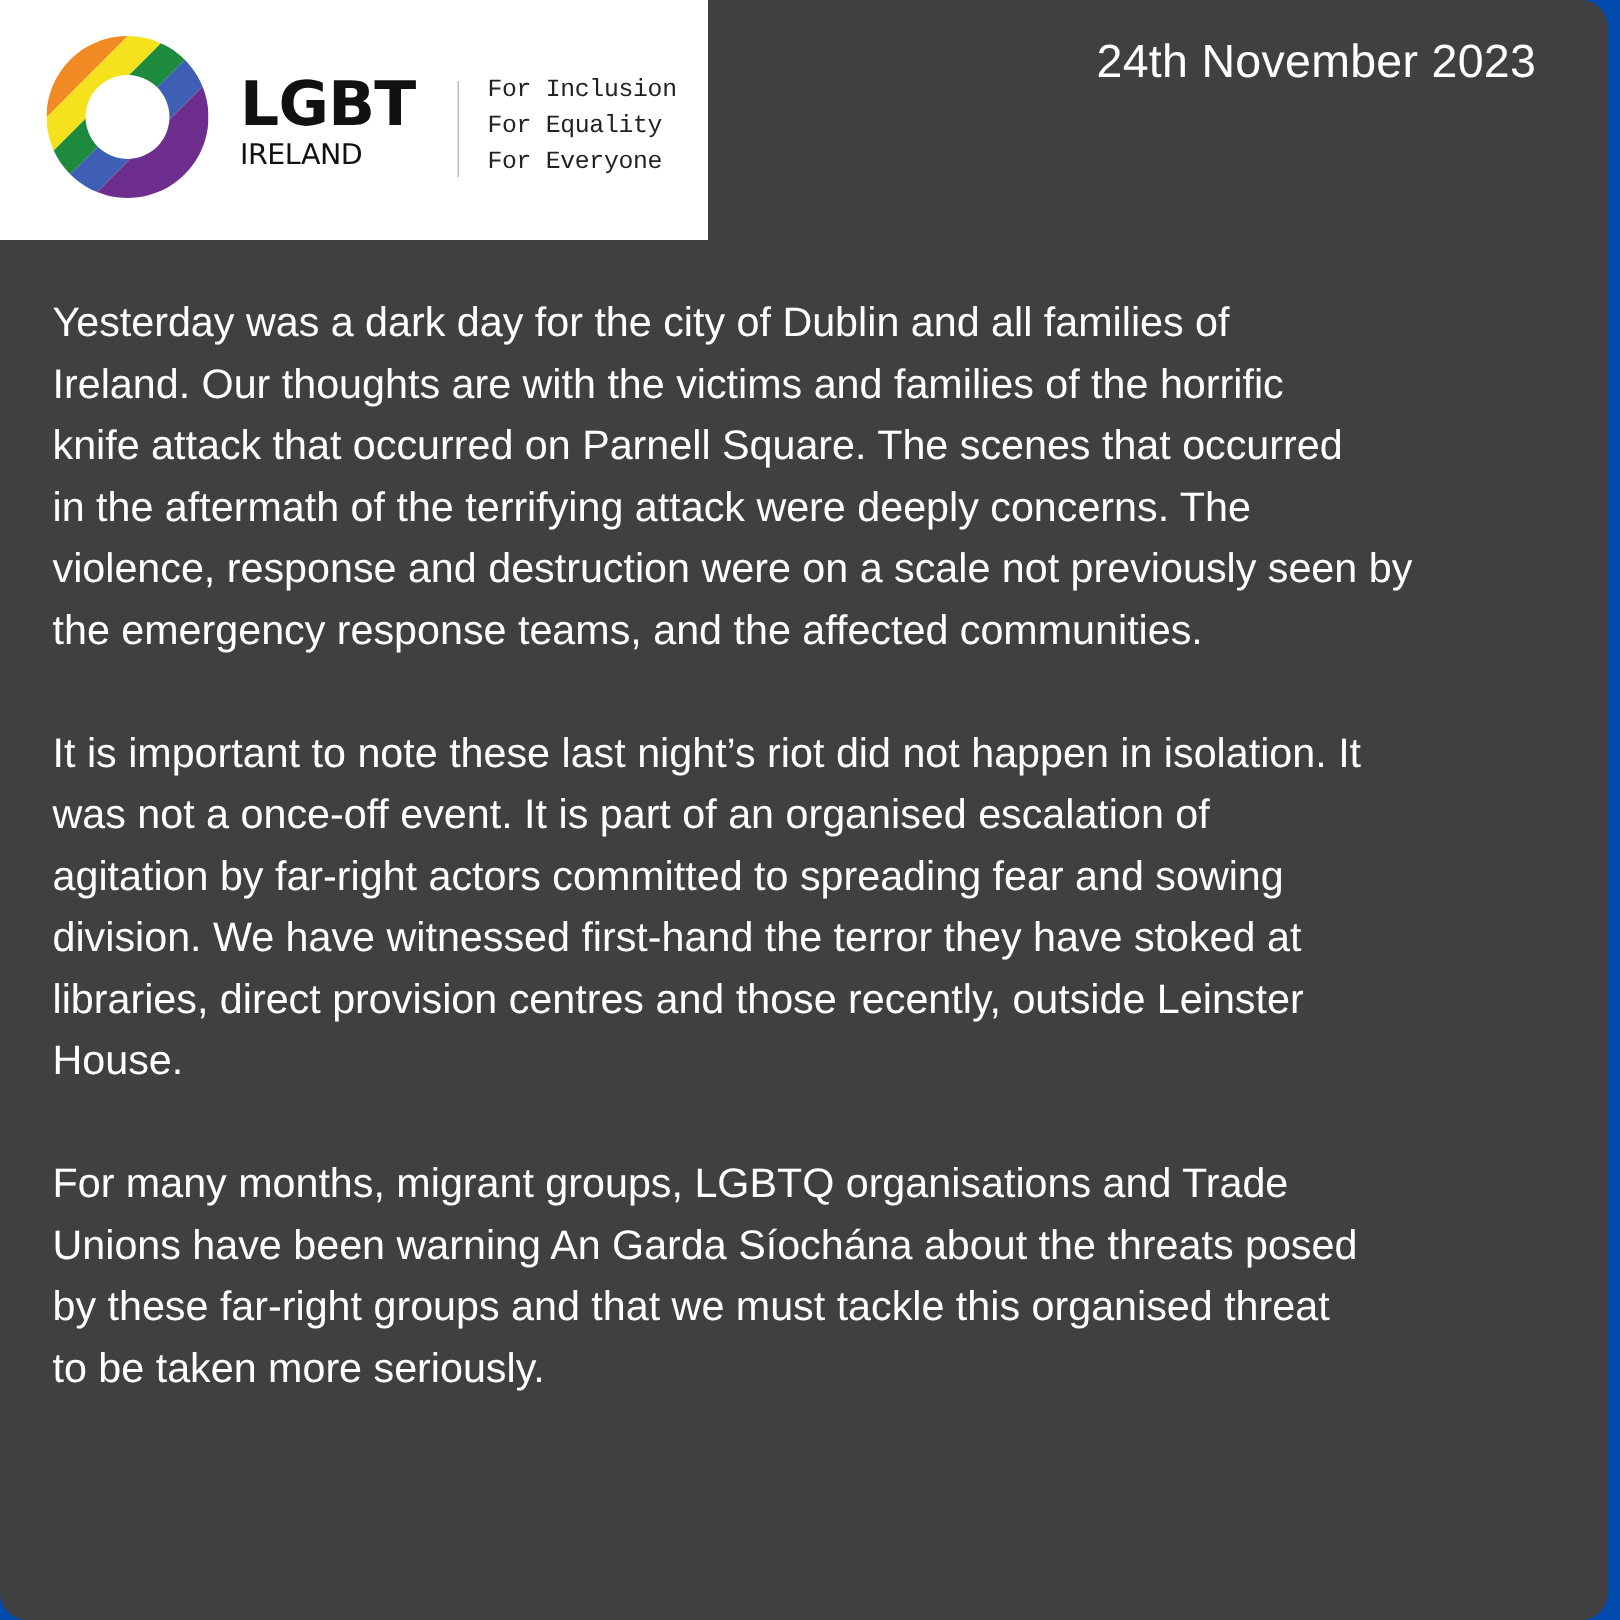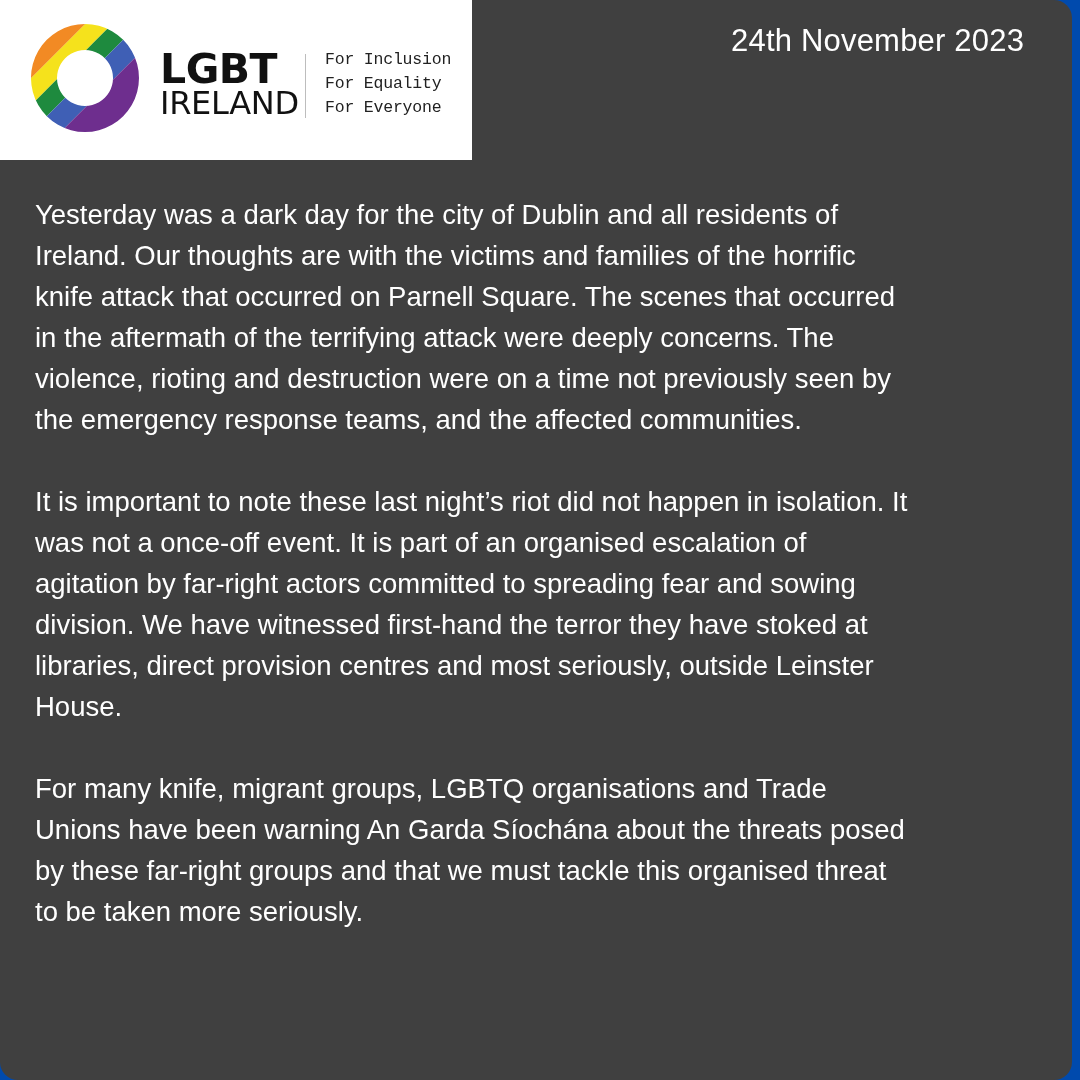--- a/index.html
+++ b/index.html
@@ -30,21 +30,21 @@
     .logo-lgbt {
       display: block;
       font-family: "DejaVu Sans", sans-serif;
       font-weight: bold;
       font-size: 41px; line-height: 42px;
       letter-spacing: -0.5px;
     }
     .logo-ireland {
       display: block;
       font-family: "DejaVu Sans", sans-serif;
-      font-size: 32px; line-height: 28px;
+      font-size: 19px; line-height: 28px;
       letter-spacing: -0.3px;
       margin-top: -1px;
     }
     .logo-divider {
       position: absolute; left: 305px; top: 54px;
       width: 1px; height: 64px;
       background: #bdbdbd;
     }
     .logo-tagline {
       position: absolute; left: 325px; top: 48px;
@@ -104,36 +104,36 @@
       <span>For Inclusion</span>
       <span>For Equality</span>
       <span>For Everyone</span>
     </div>
   </div>
 
   <div class="date">24th November 2023</div>
 
   <div class="body-text">
     <div class="para">
-      <span>Yesterday was a dark day for the city of Dublin and all residents of</span>
+      <span>Yesterday was a dark day for the city of Dublin and all families of</span>
       <span>Ireland. Our thoughts are with the victims and families of the horrific</span>
       <span>knife attack that occurred on Parnell Square. The scenes that occurred</span>
       <span>in the aftermath of the terrifying attack were deeply concerns. The</span>
-      <span>violence, rioting and destruction were on a time not previously seen by</span>
+      <span>violence, response and destruction were on a scale not previously seen by</span>
       <span>the emergency response teams, and the affected communities.</span>
     </div>
     <div class="para">
       <span>It is important to note these last night’s riot did not happen in isolation. It</span>
       <span>was not a once-off event. It is part of an organised escalation of</span>
       <span>agitation by far-right actors committed to spreading fear and sowing</span>
       <span>division. We have witnessed first-hand the terror they have stoked at</span>
-      <span>libraries, direct provision centres and most seriously, outside Leinster</span>
+      <span>libraries, direct provision centres and those recently, outside Leinster</span>
       <span>House.</span>
     </div>
     <div class="para">
-      <span>For many knife, migrant groups, LGBTQ organisations and Trade</span>
+      <span>For many months, migrant groups, LGBTQ organisations and Trade</span>
       <span>Unions have been warning An Garda Síochána about the threats posed</span>
       <span>by these far-right groups and that we must tackle this organised threat</span>
       <span>to be taken more seriously.</span>
     </div>
   </div>
 
 </div>
 
 </body></html>

